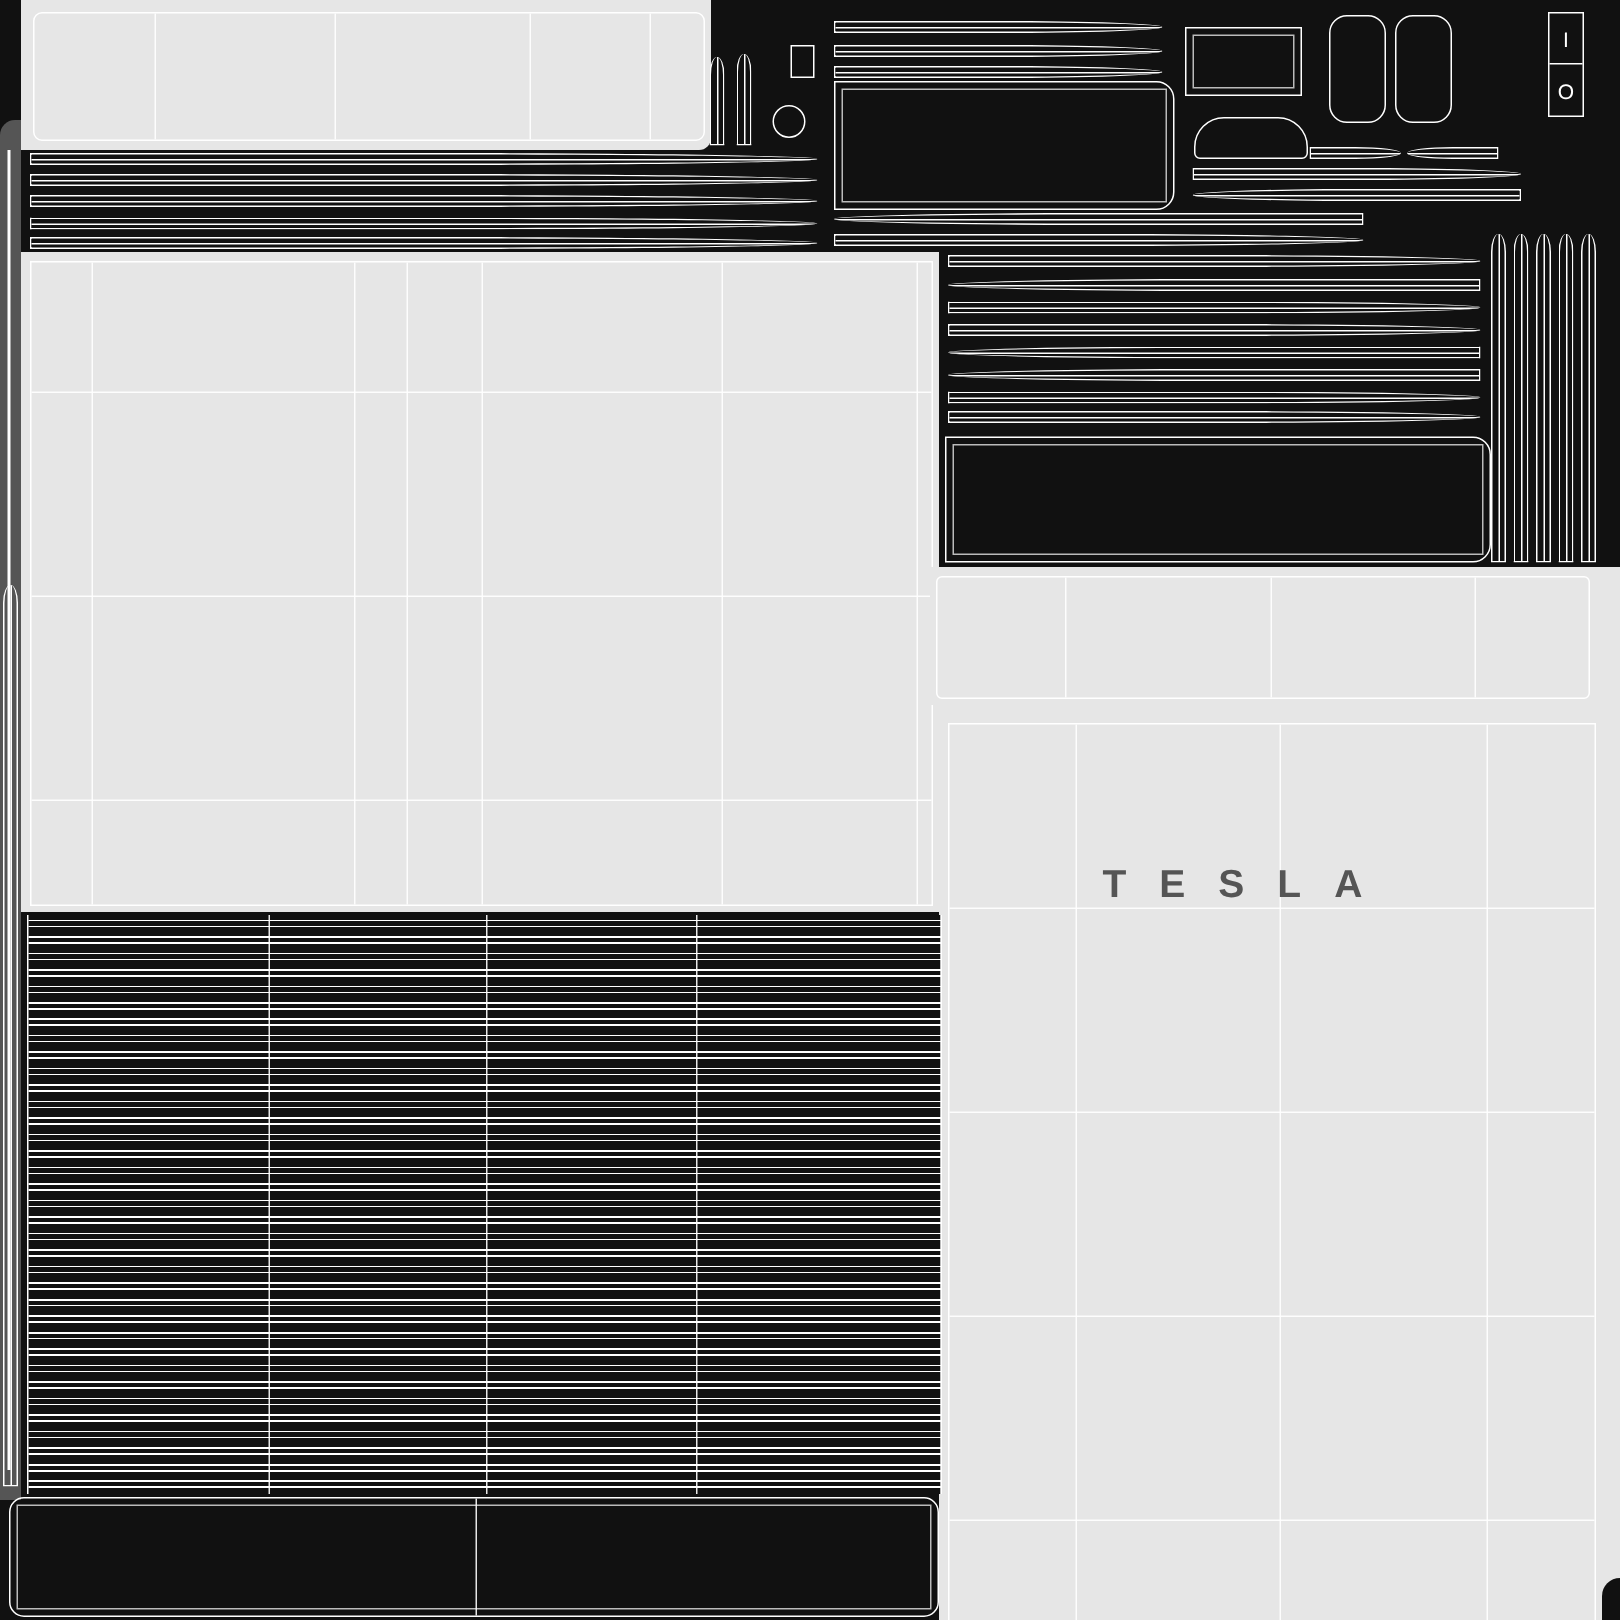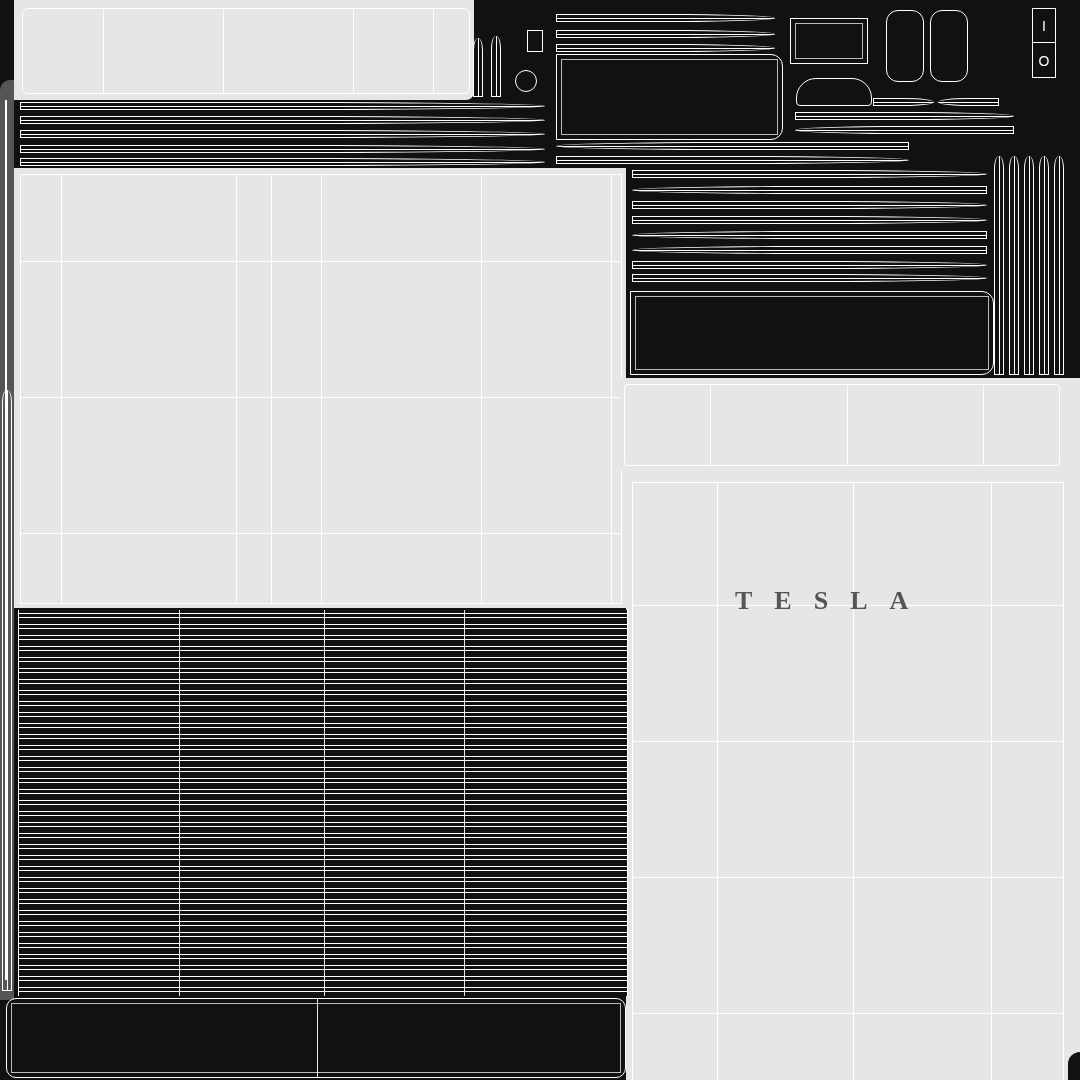--- a/index.html
+++ b/index.html
@@ -6,21 +6,21 @@
   body{width:1080px;height:1080px;position:relative;overflow:hidden;background:#111111;font-family:"Liberation Sans",sans-serif;}
   .abs{position:absolute;box-sizing:border-box;}
   .light{background:#e6e6e6;}
   .vline{position:absolute;top:0;bottom:0;width:1px;background:#ffffff;opacity:.9;}
   .hline{position:absolute;left:0;right:0;height:1px;background:#ffffff;opacity:.9;}
   .strip{position:absolute;height:6px;border:1px solid #fff;border-right:none;border-radius:0 50% 50% 0;background:linear-gradient(#fff,#fff) center/100% 1px no-repeat;}
   .strip.left{border-left:none;border-right:1px solid #fff;border-radius:50% 0 0 50%;}
   .vstrip{position:absolute;width:8px;border:1px solid #fff;border-top:none;border-radius:50% 50% 0 0/12px 12px 0 0;background:linear-gradient(#fff,#fff) center/1px 100% no-repeat;}
   .block{position:absolute;border:1px solid #fff;}
   .block .inner{position:absolute;left:4px;right:4px;top:4px;bottom:4px;border:1px solid #bbb;}
-  .logo{position:absolute;left:735px;top:589px;width:240px;height:24px;color:#555555;font-weight:bold;font-size:26px;letter-spacing:22px;line-height:24px;font-family:Liberation Serif, serif;}
+  .logo{position:absolute;left:735px;top:577px;width:240px;height:24px;color:#555555;font-weight:bold;font-size:26px;letter-spacing:22px;line-height:24px;font-family:Liberation Sans, sans-serif;}
   .switch{position:absolute;left:1032px;top:8px;width:22px;height:68px;border:1px solid #fff;}
   .switch .half{position:absolute;left:0;right:0;height:33px;display:flex;align-items:center;justify-content:center;color:#fff;font-size:14px;}
   .switch .half.top{top:0;border-bottom:1px solid #fff;}
   .switch .half.bot{bottom:0;}
   .darkside{position:absolute;left:0;top:80px;width:14px;height:920px;background:#555555;border-radius:10px 0 0 0;}
   .pill{position:absolute;border:1px solid #fff;border-radius:12px;}
 </style>
 </head>
 <body>
 

